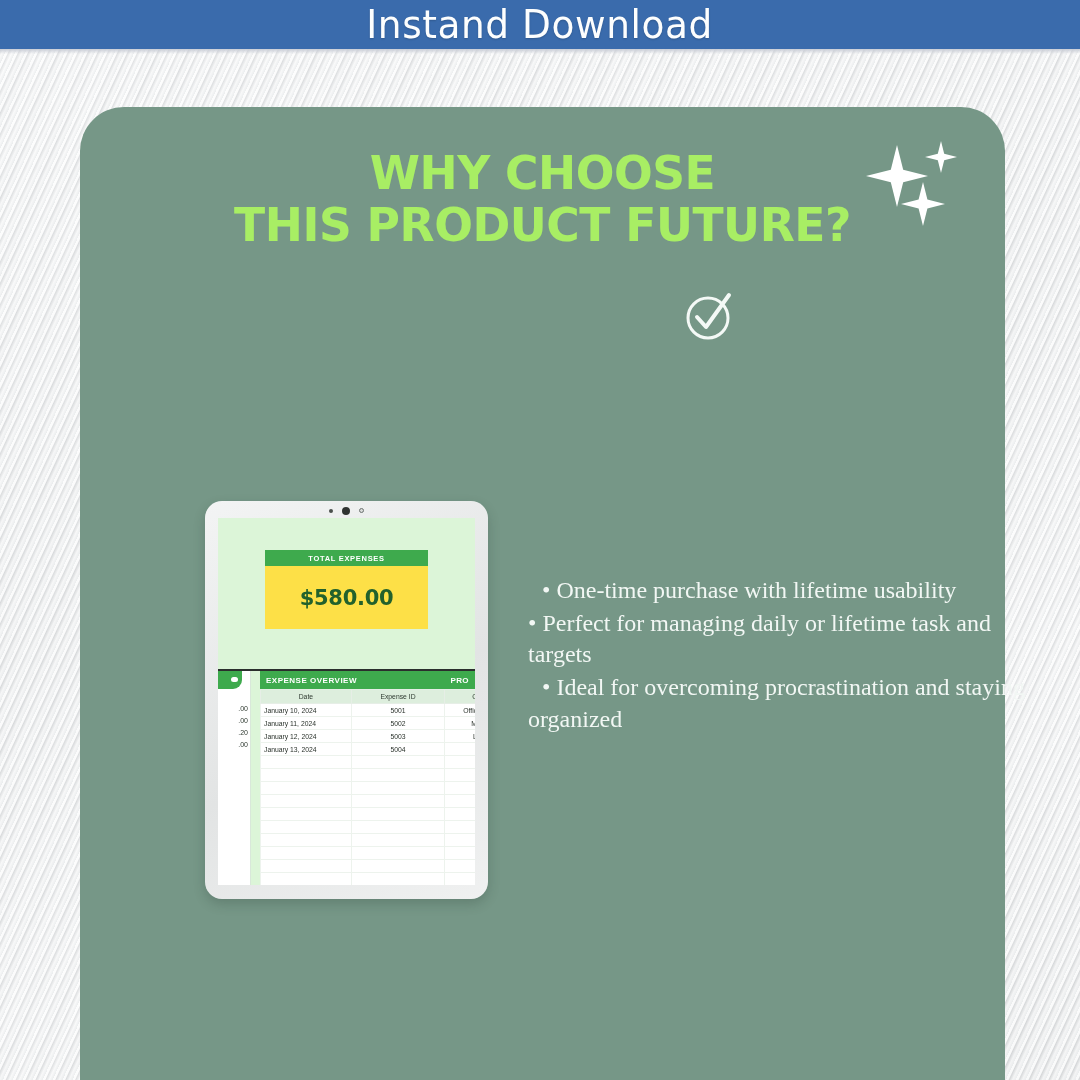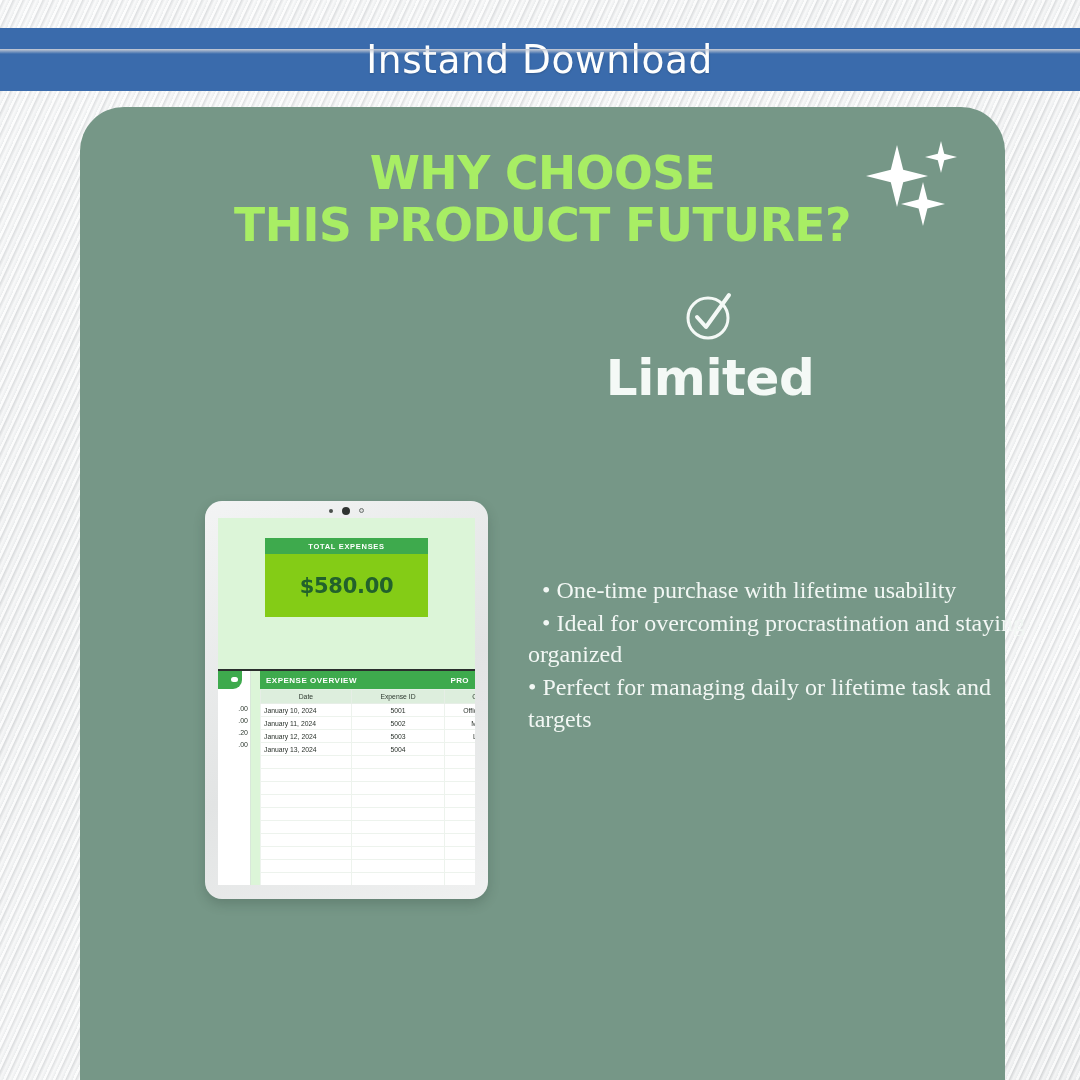--- a/index.html
+++ b/index.html
@@ -25,23 +25,23 @@
       repeating-linear-gradient(112deg,
         rgba(255,255,255,0) 0px,
         rgba(198,201,204,0.30) 14px,
         rgba(255,255,255,0) 30px),
       linear-gradient(160deg, #f4f5f6 0%, #e4e6e7 45%, #eff0f1 70%, #dcdedf 100%);
   }
 
   
   #banner {
     position:absolute; left:0; top:0;
-    width:1080px; height:63px;
+    width:1080px; height:49px;
     background:#3a6bac;
-    display:flex; align-items:center; justify-content:center;margin-top:28px;
+    display:flex; align-items:center; justify-content:center;
   }
   #banner-text {
     color:#fdfefe;
     font-size:39px;
     font-weight:400;
     letter-spacing:0.6px;
     font-family:"DejaVu Sans", sans-serif;
     text-shadow:0 1px 2px rgba(0,0,0,0.18);
     transform:scaleX(0.96);
   }
@@ -145,37 +145,37 @@
     width:100%; height:100%;
     background:#ffffff;
     overflow:hidden;
   }
 
   
   #screen-top {
     position:relative;
     height:153px;
     background:#dcf5d8;
-    padding:20px 20px 0 20px;
+    padding:32px 20px 0 20px;
   }
   #total-card {
     margin:0 auto;
     width:163px;
   }
   #total-header {
     background:#3eaa4d;
     color:#ffffff;
     font-size:7.5px;
     font-weight:bold;
     letter-spacing:0.7px;
     text-align:center;
     padding:4px 0 3px 0;
   }
   #total-body {
-    background:#84cc16;
+    background:#fde047;
     height:63px;
     display:flex; align-items:center; justify-content:center;
   }
   #total-value {
     color:#22612c;
     font-size:21px;
     font-weight:bold;
     letter-spacing:-0.3px;
     font-family:"DejaVu Sans", sans-serif;
   }
@@ -287,28 +287,27 @@
       <div class="spark s2"></div>
       <div class="spark s3"></div>
     </div>
 
     <div id="offer">
       <svg id="check-icon" width="54" height="54" viewBox="0 0 54 54">
         <circle cx="25" cy="29" r="20" fill="none" stroke="#f4f9f6" stroke-width="3"></circle>
         <path d="M14 28 L23 38 L46 6" fill="none" stroke="#f4f9f6" stroke-width="4" stroke-linecap="round" stroke-linejoin="round"></path>
       </svg>
       <div id="offer-title">
-        <span>Limited</span>
       </div>
     </div>
 
     <div id="bullets">
       <div class="bullet indent">• One-time purchase with lifetime usability</div>
+      <div class="bullet">• Perfect for managing daily or lifetime task and targets</div>
       <div class="bullet indent">• Ideal for overcoming procrastination and staying organized</div>
-      <div class="bullet">• Perfect for managing daily or lifetime task and targets</div>
     </div>
 
     <div id="tablet">
       <div id="tablet-dots">
         <span class="dot-sm"></span>
         <span class="dot-lg"></span>
         <span class="dot-ring"></span>
       </div>
 
       <div id="screen">

